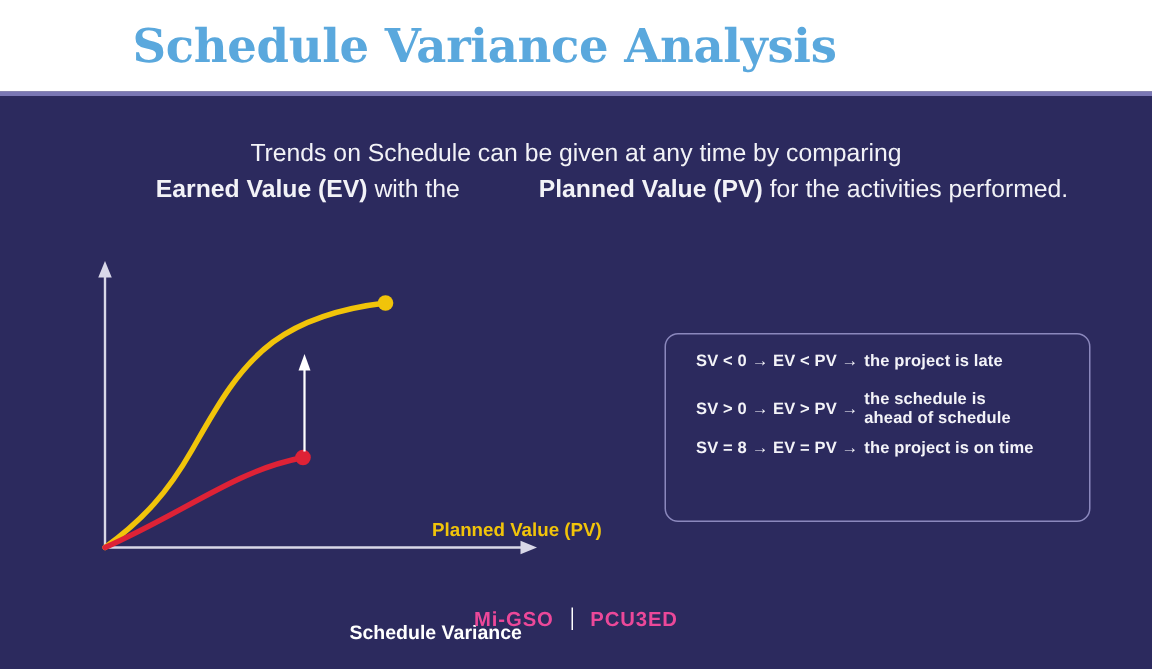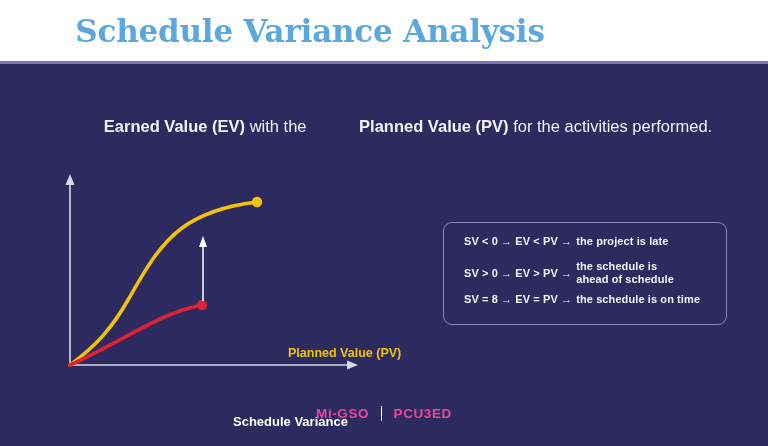--- a/index.html
+++ b/index.html
@@ -38,20 +38,21 @@
     position: absolute;
     left: 0; top: 13px;
     width: 620px;
     text-align: center;
     font-family: "DejaVu Serif", "Liberation Serif", serif;
     font-weight: bold;
     font-size: 31px;
     letter-spacing: -0.2px;
     color: #5aa8dd;
     white-space: nowrap;
+    padding-left: 13px;
   }
   
   #subtitle {
     position: absolute;
     left: 0; top: 90px;
     width: 768px;
     text-align: center;
     color: #f2f2f7;
     font-size: 16.5px;
     line-height: 24px;
@@ -103,21 +104,21 @@
     font-weight: normal;
     line-height: 16px;
     color: #e6e6ef;
   }
   
   #legend-box {
     position: absolute;
     left: 443px;
     top: 222px;
     width: 284px;
-    height: 103px;
+    height: 126px;
     border: 1.4px solid #8b88bd;
     border-radius: 9px;
     box-sizing: border-box;
   }
   .legend-row {
     position: absolute;
     left: 20px;
     display: flex;
     align-items: center;
     white-space: nowrap;
@@ -168,21 +169,21 @@
 </head>
 <body>
 
 <div id="slide">
 
   <div id="header-band"></div>
   <div id="header-rule"></div>
   <div id="title">Schedule Variance Analysis</div>
 
   <div id="subtitle">
-    <br>
+    <span>Trends on Schedule can be given at any time by comparing</span><br>
     <span class="b">Earned Value (EV)</span><span> with the </span><span class="b">Planned Value (PV)</span><span> for the activities performed.</span>
   </div>
 
   <div id="chart">
     <svg width="440" height="230" viewBox="0 0 440 230">
 
       <line x1="70" y1="205" x2="70" y2="22" stroke="#d9d8e8" stroke-width="1.6"></line>
       <polygon points="70,14 65.5,25 74.5,25" fill="#d9d8e8"></polygon>
 
       <line x1="70" y1="205" x2="349" y2="205" stroke="#d9d8e8" stroke-width="1.6"></line>
@@ -217,21 +218,21 @@
     <div class="legend-row" id="legend-row-1">
       <span class="legend-formula">SV &gt; 0 → EV &gt; PV →</span>
       <span class="legend-desc">
         <span class="l2">the schedule is</span>
         <span class="l2">ahead of schedule</span>
       </span>
     </div>
     <div class="legend-row" id="legend-row-2">
       <span class="legend-formula">SV = 8 → EV = PV →</span>
       <span class="legend-desc">
-        <span class="l2">the schedule is on time</span>
+        <span class="l2">the project is on time</span>
       </span>
     </div>
   </div>
 
   <div id="footer-logo">
     <span class="lw">Mi-GSO</span>
     <span id="logo-divider"></span>
     <span class="lw">PCU3ED</span>
   </div>
 

